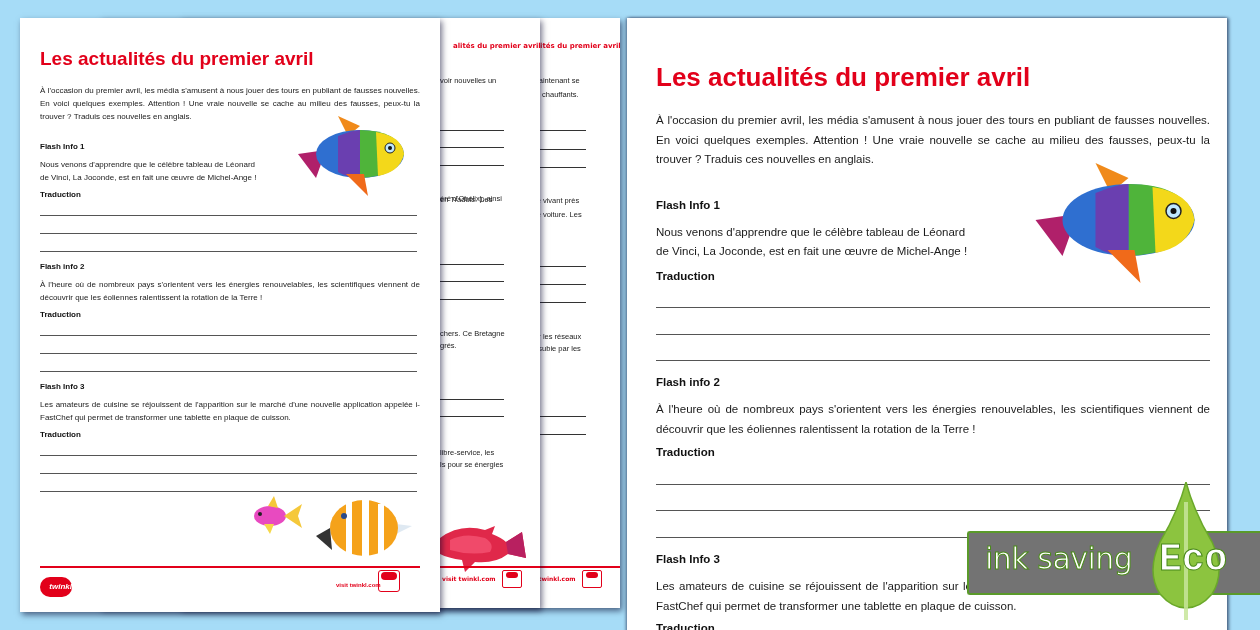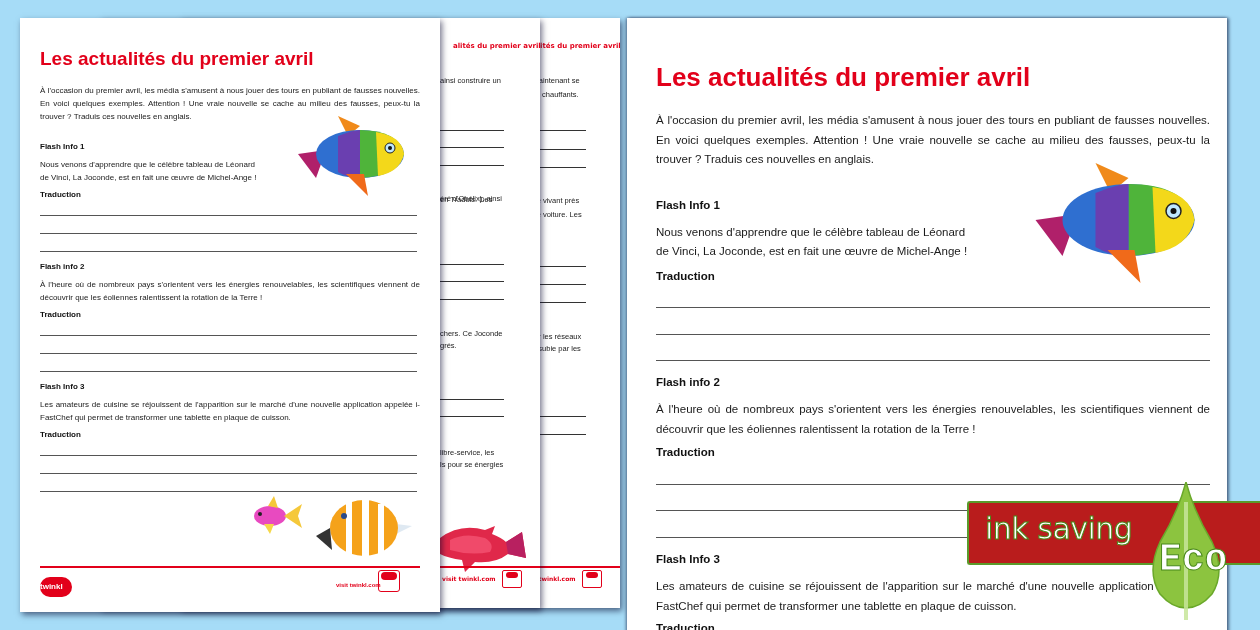--- a/index.html
+++ b/index.html
@@ -83,43 +83,43 @@
   }
   .rule {
     position: absolute; height: 1px; background: #555;
   }
   .footer-line {
     position: absolute; height: 2px; background: #e2001a;
   }
   .twinkl-logo {
     position: absolute; background: #e2001a; color: #fff;
     font-weight: bold; font-family: "Liberation Sans", sans-serif;
-    border-radius: 10px; text-align: left;
+    border-radius: 10px; text-align: right; font-style: italic;
   }
   .footer-url {
     position: absolute; color: #e2001a; font-weight: bold;
     font-family: "Liberation Sans", sans-serif;
   }
   .badge {
     position: absolute; border: 1px solid #e2001a; border-radius: 3px;
   }
   .badge .blob {
     position: absolute; background: #e2001a; border-radius: 8px;
   }
 
   
   #p0 {
     left: 627px; top: 18px; width: 600px; height: 630px;
     box-shadow: -1px 0 3px rgba(0,0,40,0.5), 2px 0 3px rgba(0,0,40,0.5);
   }
 
   
   .eco-banner {
-    position: absolute; left: 967px; top: 501px; width: 293px; height: 64px;
-    background: #b91c1c; border: 2px solid #5a9a2a; border-right: none;
+    position: absolute; left: 967px; top: 531px; width: 293px; height: 64px;
+    background: #737373; border: 2px solid #5a9a2a; border-right: none;
     border-radius: 3px 0 0 3px;
   }
   .eco-text {
     position: absolute; left: 16px; top: 8px;
     font-family: "DejaVu Sans", sans-serif;
     font-size: 30px; color: #ffffff;
     -webkit-text-stroke: 1px #4a8a1a;
     letter-spacing: -0.5px;
   }
   .eco-leaf {
@@ -154,30 +154,30 @@
     <div class="back-rule" style="top:416px;width:66px"></div>
     <div class="back-footer-line"></div>
     <div class="back-footer-url">visit twinkl.com</div>
     <div class="mini-badge"></div>
   </div>
 </div>
 
 <div class="page page-back" id="p2">
   <div class="visible">
     <div class="back-title">alités du premier avril</div>
-    <div class="back-line-text" style="top:58px">ainsi construire un</div>
+    <div class="back-line-text" style="top:58px">voir nouvelles un</div>
     <div class="back-rule" style="top:112px;width:64px"></div>
     <div class="back-rule" style="top:129px;width:64px"></div>
     <div class="back-rule" style="top:147px;width:64px"></div>
     <div class="back-line-text" style="top:177px">en Traduis. Des</div>
     <div class="back-line-text" style="top:176px">éré d'Obélix), ainsi</div>
     <div class="back-rule" style="top:246px;width:64px"></div>
     <div class="back-rule" style="top:263px;width:64px"></div>
     <div class="back-rule" style="top:281px;width:64px"></div>
-    <div class="back-line-text" style="top:311px">chers. Ce Joconde</div>
+    <div class="back-line-text" style="top:311px">chers. Ce Bretagne</div>
     <div class="back-line-text" style="top:323px">grés.</div>
     <div class="back-rule" style="top:381px;width:64px"></div>
     <div class="back-rule" style="top:398px;width:64px"></div>
     <div class="back-line-text" style="top:430px">libre-service, les</div>
     <div class="back-line-text" style="top:442px">ls pour se énergies</div>
     <svg class="red-fish" width="90" height="60" viewBox="0 0 90 60">
       <path d="M0 20 Q20 5 45 12 L55 8 L52 16 Q62 20 66 24 L82 14 L86 40 L68 36 Q55 46 35 44 L25 54 L22 42 Q8 40 0 36 Z" fill="#e0284a"></path>
       <path d="M10 22 Q25 14 45 20 Q55 26 50 34 Q30 38 10 32 Z" fill="#f04a6a"></path>
       <path d="M66 24 L82 14 L86 40 L68 36 Z" fill="#b82060"></path>
     </svg>

